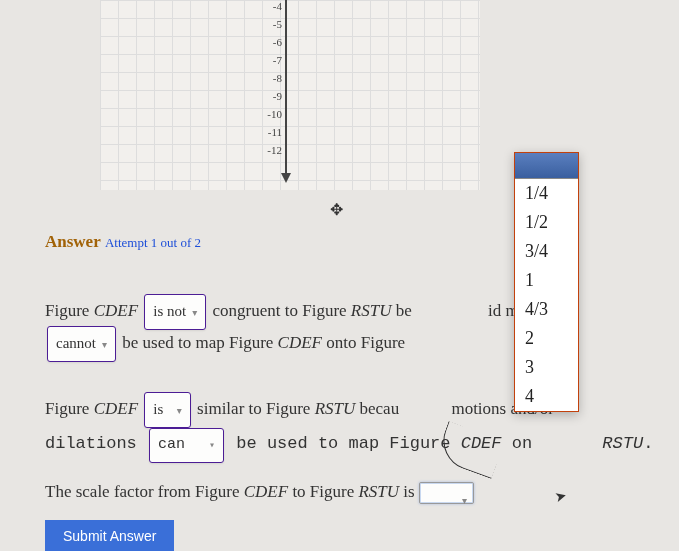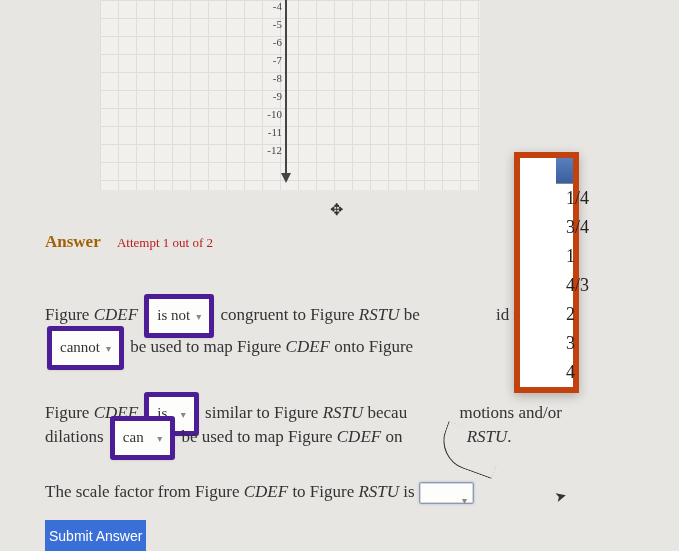--- a/index.html
+++ b/index.html
@@ -56,72 +56,71 @@
       font-size: 16px;
       color: #333;
     }
     .answer-header {
       position: absolute;
       left: 45px;
       top: 232px;
       font-size: 17px;
     }
     .answer-header .bold { font-weight: bold; color: #a16207; }
-    .answer-header .attempt { color: #b91c1c; font-size: 13px; margin-left: 12px; }
+    .answer-header .attempt { color: #1d4ed8; font-size: 13px; margin-left: 0; }
     .body-text {
       position: absolute;
       left: 45px;
       font-size: 17px;
       color: #333;
       line-height: 28px;
     }
     .line1 { top: 294px; }
     .line2 { top: 326px; }
     .line3 { top: 392px; }
-    .line4 { top: 416px; }
+    .line4 { top: 428px; font-family: Liberation Mono, monospace; }
     .line5 { top: 478px; }
     .italic { font-style: italic; }
     .select {
       display: inline-block;
       background: #fdfdfc;
-      border: 5px solid #4c1d95;
+      border: 1px solid #4c1d95;
       border-radius: 3px;
       padding: 2px 8px;
       font-size: 15px;
       margin: 0 2px;
       position: relative;
       box-shadow: 0 1px 2px rgba(0,0,0,0.08);
     }
     .select .chev {
       font-size: 10px;
       color: #888;
       margin-left: 6px;
     }
     .submit-btn {
       position: absolute;
       left: 45px;
       top: 520px;
       background: #3a6fd8;
       color: #fff;
       border: none;
-      padding: 8px 4px;
+      padding: 8px 18px;
       font-size: 14px;
       font-family: Arial, sans-serif;
       cursor: pointer;
     }
     .dropdown {
       position: absolute;
       right: 100px;
       top: 152px;
       width: 65px;
       background: #fff;
-      border: 6px solid #c2410c;
+      border: 1px solid #c2410c;
       box-shadow: 0 3px 10px rgba(0,0,0,0.25);
       z-index: 10;
-      padding-left: 36px;
     }
     .dropdown-header {
       height: 26px;
       background: linear-gradient(#5a7fbf, #3a5f9f);
       border-bottom: 1px solid #888;
     }
     .dropdown-item {
       padding: 4px 10px;
       font-size: 18px;
       font-family: Georgia, serif;
@@ -223,19 +222,20 @@
   <span class="scale-select"><span class="chev">▾</span></span>
 </div>
 
 <span class="cursor-arrow">➤</span>
 
 <button class="submit-btn">Submit Answer</button>
 
 <div class="dropdown">
   <div class="dropdown-header"></div>
   <div class="dropdown-item">1/4</div>
+  <div class="dropdown-item">1/2</div>
   <div class="dropdown-item">3/4</div>
   <div class="dropdown-item">1</div>
   <div class="dropdown-item">4/3</div>
   <div class="dropdown-item">2</div>
   <div class="dropdown-item">3</div>
   <div class="dropdown-item">4</div>
 </div>
 
 </body></html>

